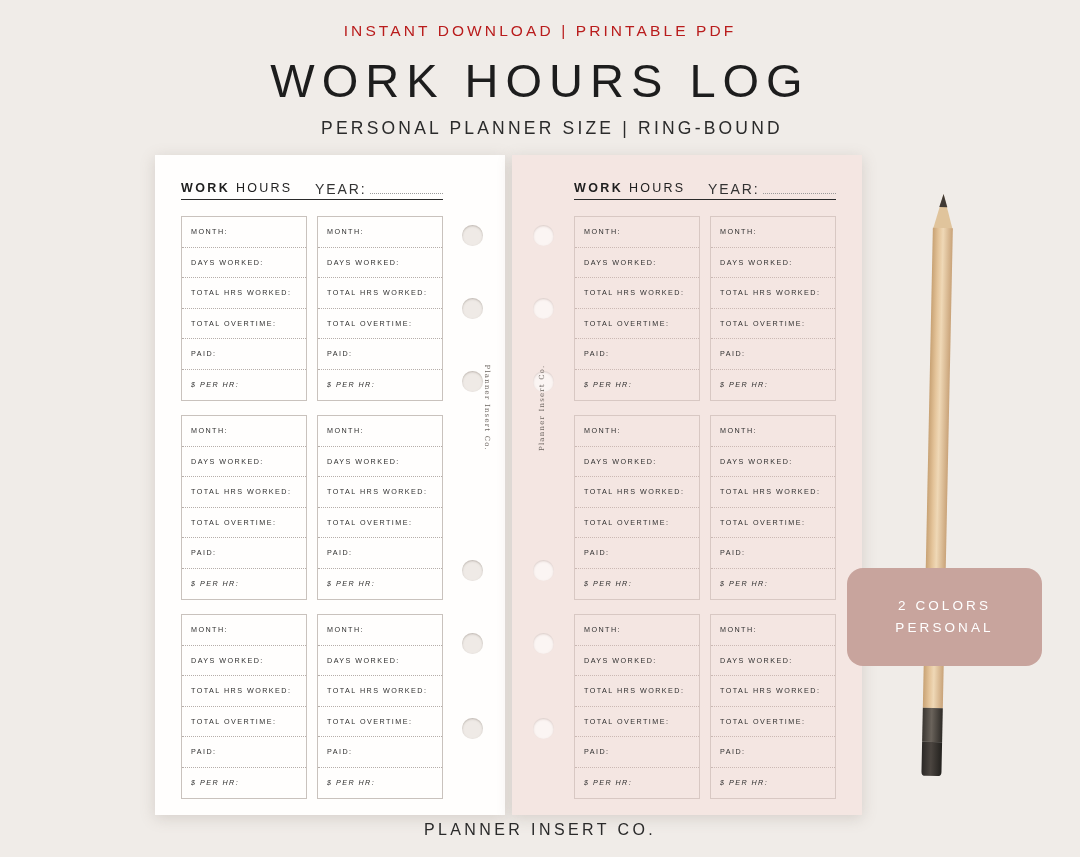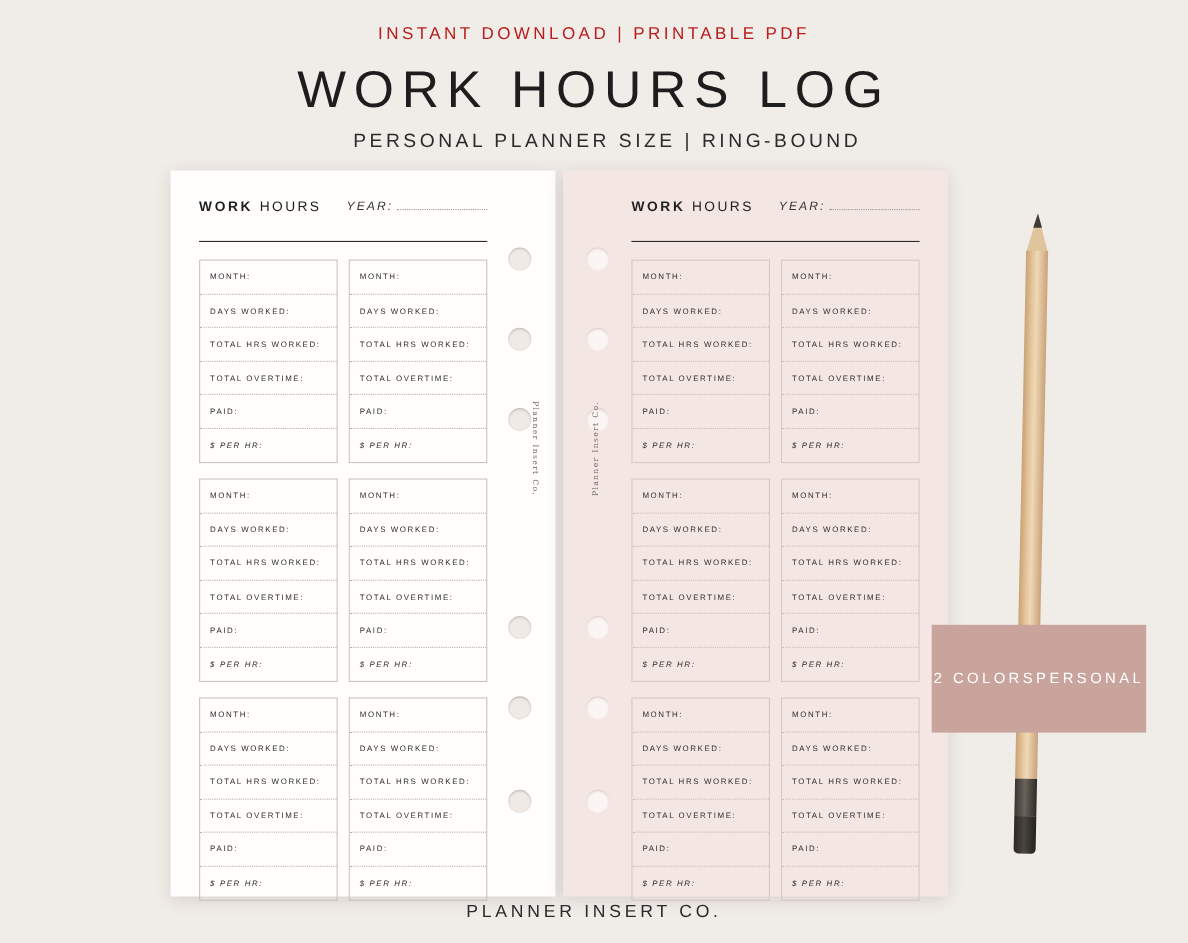--- a/index.html
+++ b/index.html
@@ -77,41 +77,40 @@
     position: absolute;
     left: 26px; right: 62px; top: 26px; bottom: 16px;
   }
   .page-right .content {
     position: absolute;
     left: 62px; right: 26px; top: 26px; bottom: 16px;
   }
 
   .sheet-head {
     display: flex;
-    align-items: center;
+    align-items: flex-start;
     justify-content: space-between;
-    padding-bottom: 24px;
+    padding-bottom: 2px;
     border-bottom: 1px solid #2a2a2a;
     margin-bottom: 16px;
   }
   .sheet-title {
     font-size: 12.5px;
     letter-spacing: 2.4px;
     color: #1f1f1f;
   }
   .sheet-title b { font-weight: 700; }
   .sheet-title span.light { font-weight: 400; letter-spacing: 2.2px; }
   .year-wrap {
     display: flex;
     align-items: baseline;
-    font-size: 11px;
+    font-size: 14px;
     letter-spacing: 1.9px;
     color: #333;
     width: 128px;
-    font-style: italic;
   }
   .year-line {
     flex: 1;
     border-bottom: 1px dotted #9a9a9a;
     margin-left: 3px;
     height: 9px;
   }
 
   .grid {
     display: grid;
@@ -192,28 +191,29 @@
 
   
   .badge {
     position: absolute;
     right: 38px;
     top: 568px;
     width: 195px;
     height: 98px;
     background: #c8a49d;
     display: flex;
-    flex-direction: row;
+    flex-direction: column;
     align-items: center;
     justify-content: center;
     color: #ffffff;
     font-size: 13.5px;
     letter-spacing: 3.1px;
     line-height: 1.65;
     text-align: center;
+    border-radius: 16px;
   }
 
   
   .pencil {
     position: absolute;
     left: 925px;
     top: 228px;
     width: 24px;
     height: 560px;
     transform: rotate(1.2deg);

